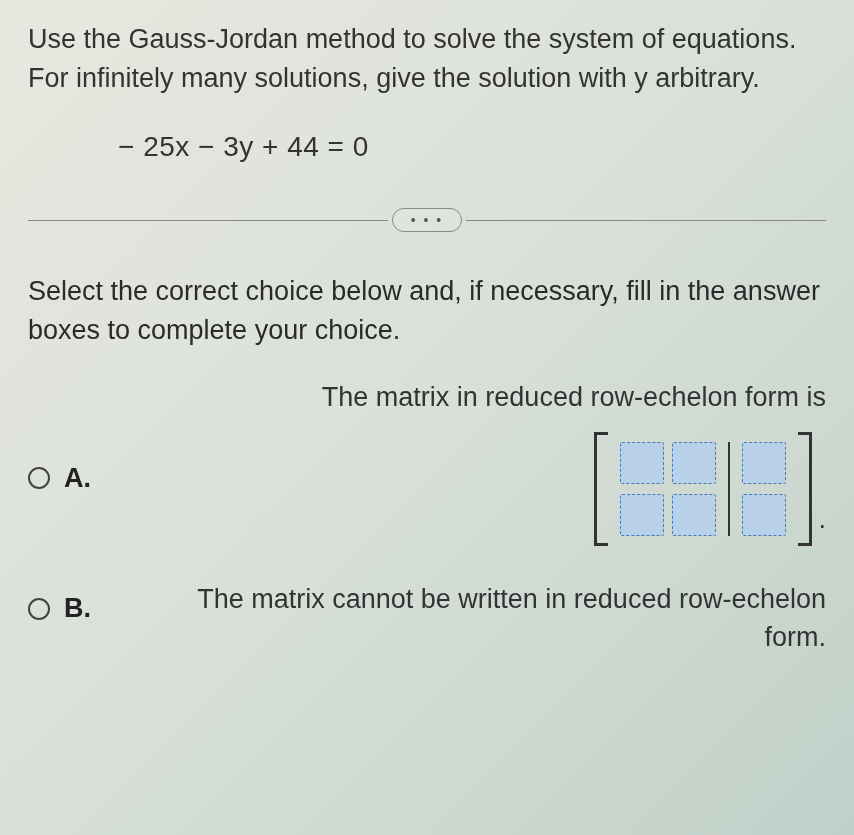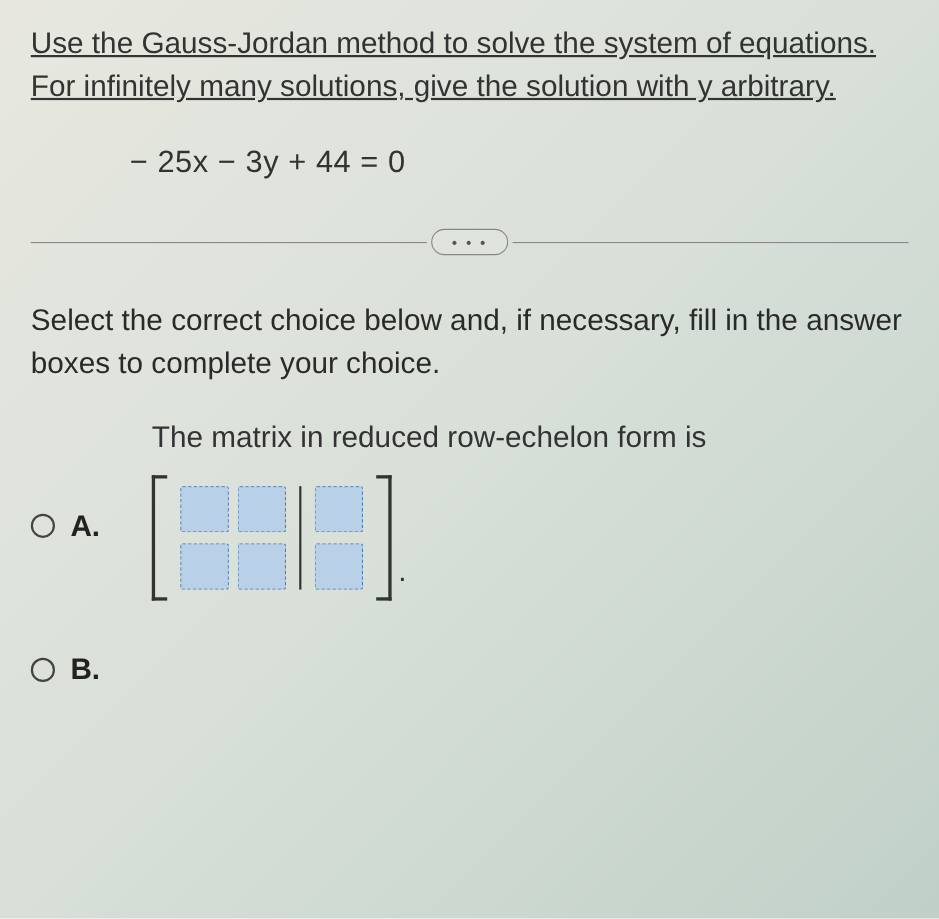--- a/index.html
+++ b/index.html
@@ -10,21 +10,20 @@
       font-family: Arial, Helvetica, sans-serif;
       color: #2a2a2a;
       padding: 20px 28px;
       position: relative;
     }
     .question-header {
       font-size: 27px;
       line-height: 1.45;
       color: #333;
       margin-bottom: 28px;
-      text-decoration: underline;
     }
     .equations {
       margin-left: 90px;
       font-size: 28px;
       line-height: 1.5;
       color: #333;
       margin-bottom: 40px;
       letter-spacing: 0.5px;
     }
     .equations div { white-space: nowrap; }
@@ -78,20 +77,21 @@
     .choice-label {
       font-size: 27px;
       font-weight: bold;
       color: #222;
     }
     .choice-content {
       flex: 1;
       font-size: 27px;
       color: #333;
       line-height: 1.4;
+      text-align: right;
     }
     .matrix-intro { margin-bottom: 10px; }
     .matrix-wrap {
       display: inline-flex;
       align-items: stretch;
       margin: 6px 0 10px 0;
     }
     .bracket-left, .bracket-right {
       width: 14px;
       border-top: 3px solid #333;
@@ -182,13 +182,14 @@
     </div>
 
   </div>
 </div>
 
 <div class="choice-row choice-b">
   <div class="radio-col">
     <div class="radio"></div>
     <div class="choice-label">B.</div>
   </div>
+  <div class="choice-content">The matrix cannot be written in reduced row-echelon form.</div>
 </div>
 
 </body></html>

